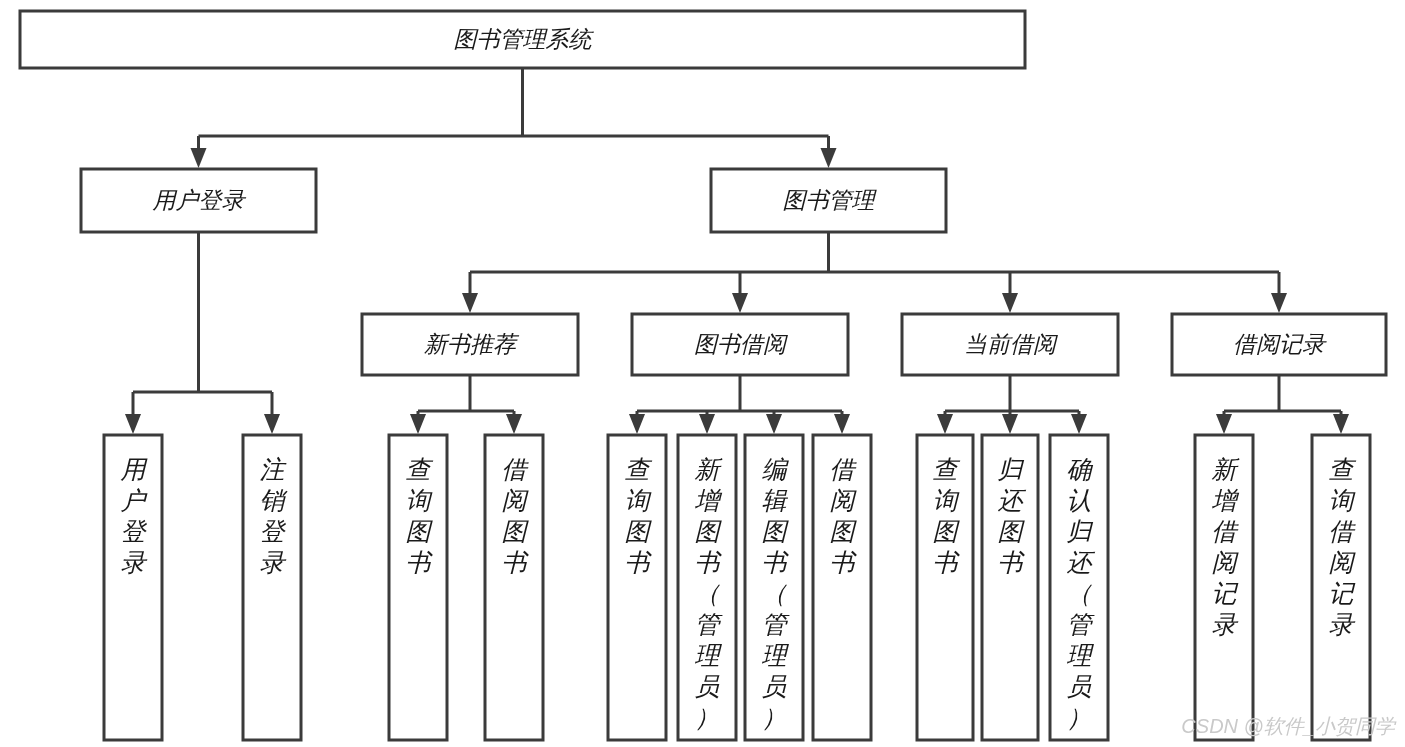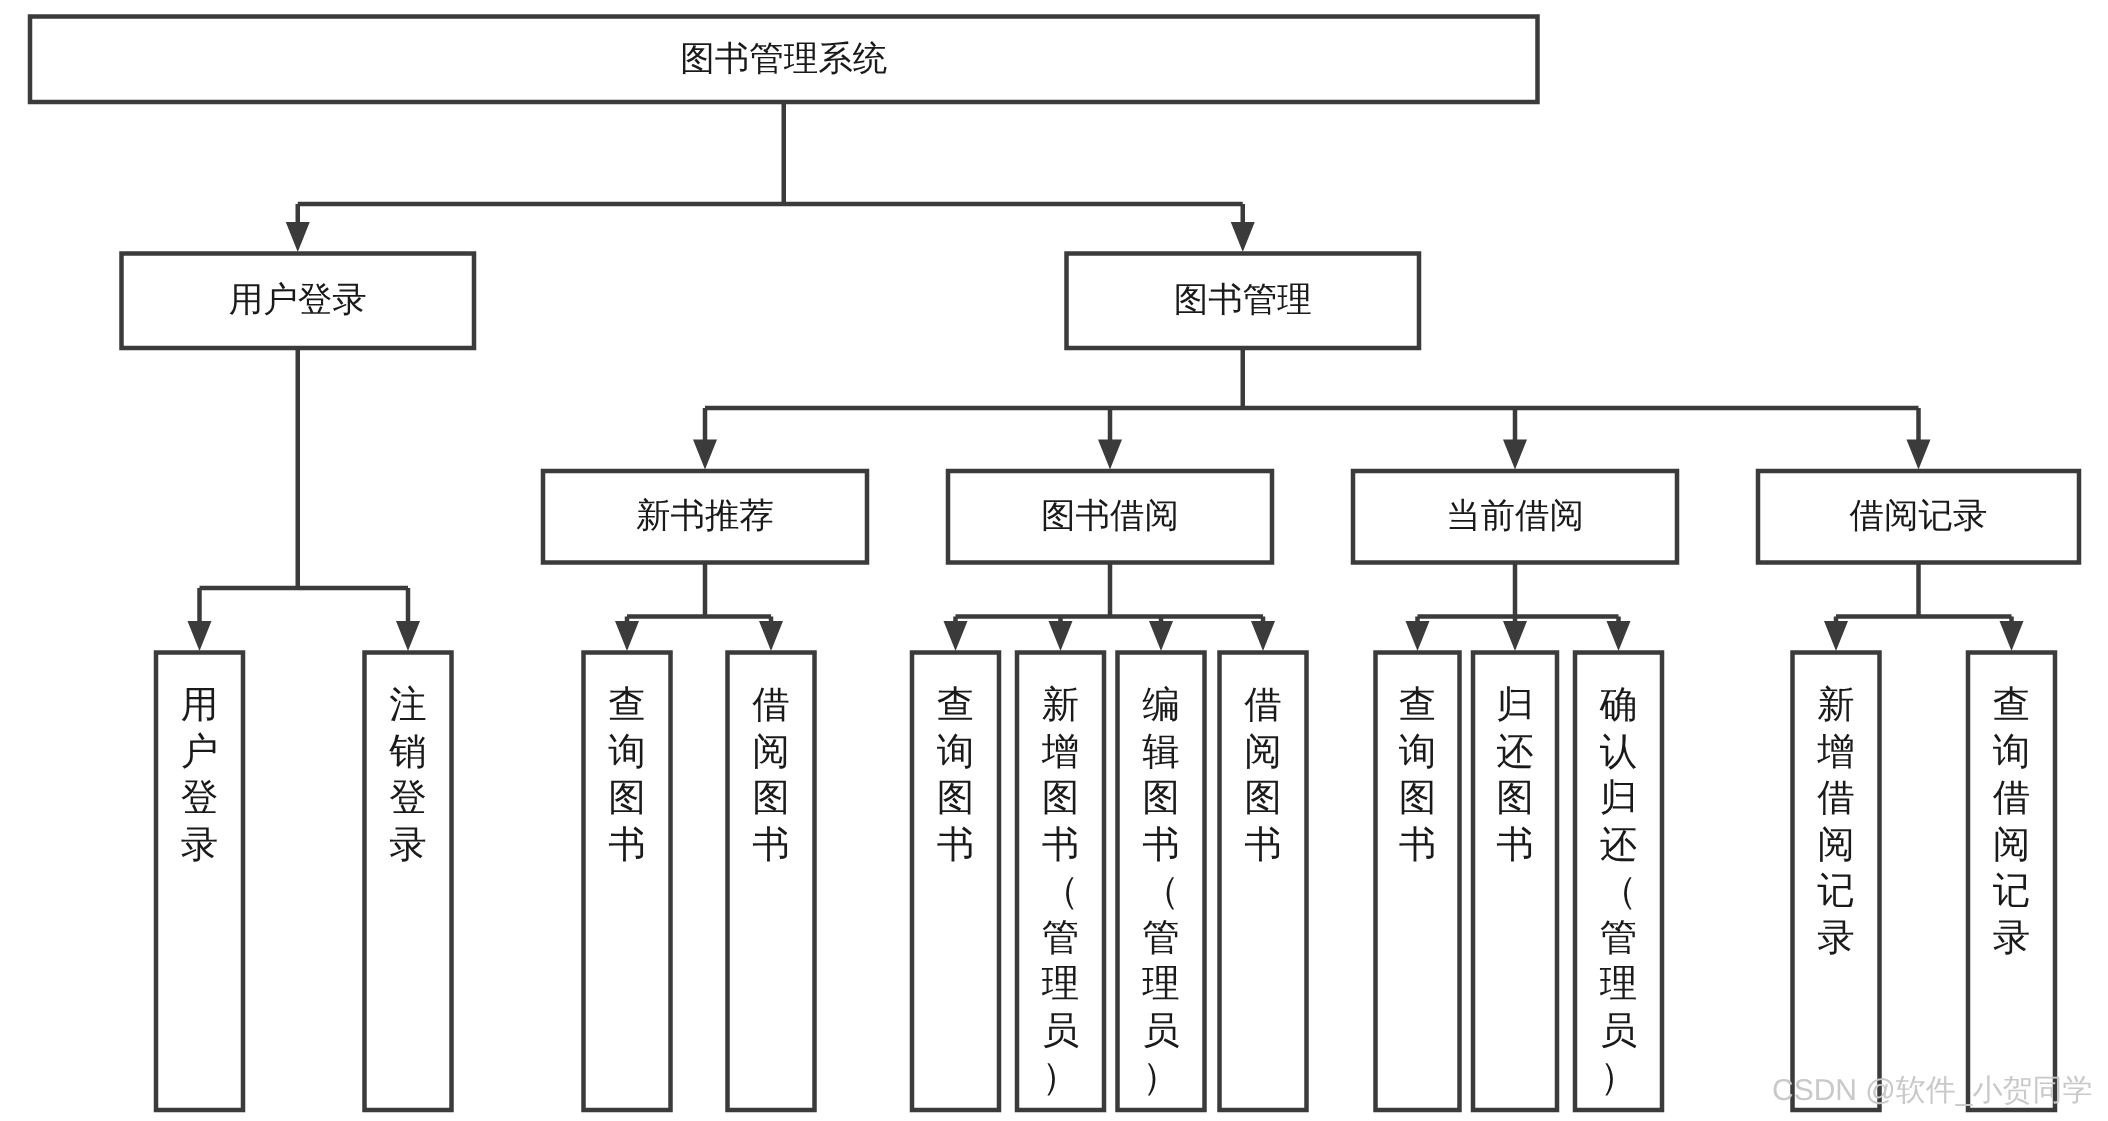--- a/index.html
+++ b/index.html
@@ -9,20 +9,21 @@
   }
   body {
     font-family: "Liberation Sans", "DejaVu Sans", sans-serif;
   }
   #diagram-root {
     position: relative;
     width: 1405px;
     height: 747px;
     background: #ffffff;
     overflow: hidden;
+    font-style: italic;
   }
   #diagram-svg {
     position: absolute;
     left: 0;
     top: 0;
     width: 1405px;
     height: 747px;
   }
   .node-box {
     fill: #ffffff;

